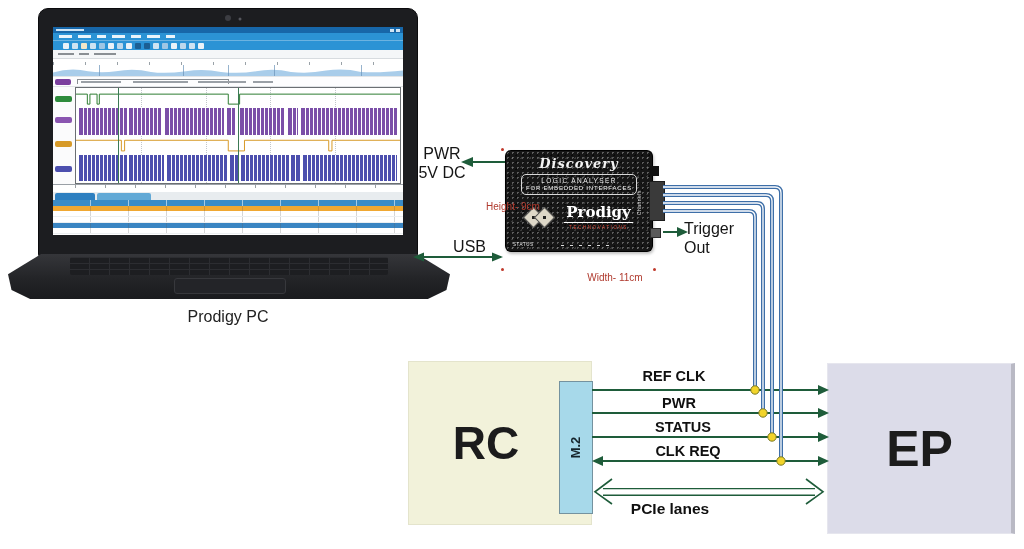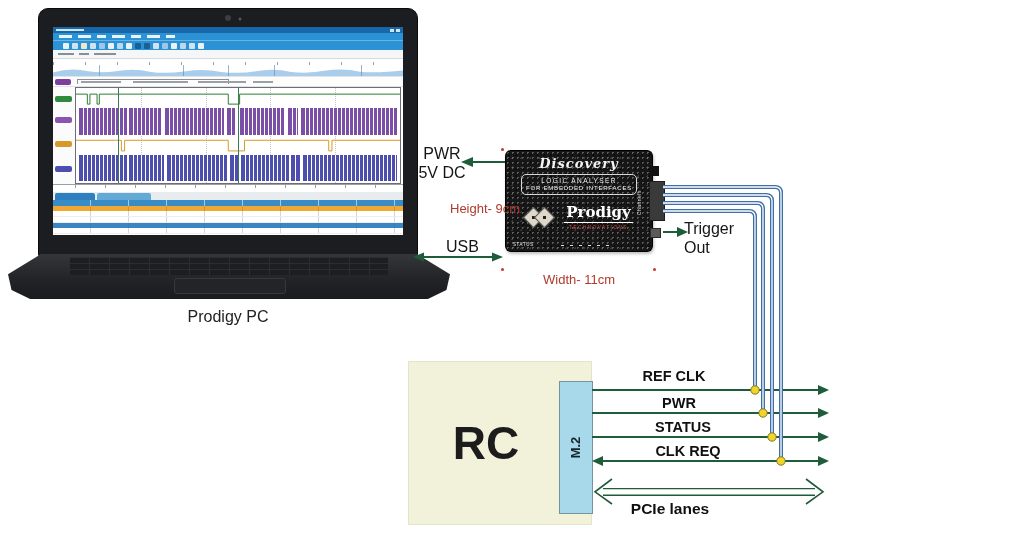--- a/index.html
+++ b/index.html
@@ -95,21 +95,21 @@
   .brandtxt .t{margin-top:2px;font-size:4.5px;letter-spacing:1.6px;color:#d84b3a;}
   .statuslbl{position:absolute;left:8px;bottom:5px;font-size:4.5px;letter-spacing:.6px;color:#e8e8e8;}
   .portdashes{position:absolute;left:56px;bottom:6px;display:flex;gap:6px;}
   .portdashes i{width:3px;height:1.5px;background:#ddd;}
   .chan-vlabel{position:absolute;right:11px;top:40px;writing-mode:vertical-rl;transform:rotate(180deg);
                font-size:5px;letter-spacing:.5px;color:#ddd;}
   .conn-main{left:649px;top:181px;width:14px;height:38px;background:#3a3a3a;border:1px solid #1c1c1c;}
   .conn-nub{left:650px;top:166px;width:9px;height:10px;background:#111;}
   .conn-trig{left:650px;top:228px;width:9px;height:8px;background:#5a5a5a;border:1px solid #2a2a2a;}
   .dimdot{width:3px;height:3px;border-radius:50%;background:#c0392b;}
-  .dim-label{font-size:13px;color:#b03a2e;}
+  .dim-label{font-size:10px;color:#b03a2e;margin-left:36px;}
 
   
   .blk{display:flex;align-items:center;justify-content:center;color:#1c1c1c;}
   .rc{left:408px;top:361px;width:184px;height:164px;background:#f2f2da;border:1px solid #e4e4cc;
       font-size:46px;font-weight:600;padding-right:28px;box-sizing:border-box;}
   .m2{left:559px;top:381px;width:32px;height:131px;background:#a7d9ea;border:1px solid #74929f;}
   .m2 span{transform:rotate(-90deg);font-size:13px;font-weight:600;color:#15242b;}
   .ep{left:827px;top:363px;width:183px;height:169px;background:#dcdce9;border:1px solid #e6e6ee;
       border-right:4px solid #b9b9c4;font-size:50px;font-weight:600;}
 
@@ -306,20 +306,23 @@
   <div class="abs dimdot" style="left:653px;top:268px"></div>
   <div class="abs dim-label" style="left:450px;top:201px">Height- 9cm</div>
   <div class="abs dim-label" style="left:505px;top:272px;width:148px;text-align:center">Width- 11cm</div>
 
   <div class="abs blk rc">
     <span>RC</span>
   </div>
   <div class="abs blk m2">
     <span>M.2</span>
   </div>
+  <div class="abs blk ep">
+    <span>EP</span>
+  </div>
 
   <svg class="overlay" width="1024" height="549" viewBox="0 0 1024 549">
 
     <line x1="505" y1="162" x2="473" y2="162" stroke="#1e5c3a" stroke-width="2"></line>
     <polygon points="473,157 461,162 473,167" fill="#1e5c3a"></polygon>
 
     <line x1="423" y1="257" x2="501" y2="257" stroke="#1e5c3a" stroke-width="2"></line>
     <polygon points="424,252.5 413,257 424,261.5" fill="#1e5c3a"></polygon>
     <polygon points="492,252.5 503,257 492,261.5" fill="#1e5c3a"></polygon>
 
@@ -355,21 +358,21 @@
     <circle cx="755" cy="390" r="4.2" fill="#f2d42a" stroke="#7a7a28"></circle>
     <circle cx="763" cy="413" r="4.2" fill="#f2d42a" stroke="#7a7a28"></circle>
     <circle cx="772" cy="437" r="4.2" fill="#f2d42a" stroke="#7a7a28"></circle>
     <circle cx="781" cy="461" r="4.2" fill="#f2d42a" stroke="#7a7a28"></circle>
   </svg>
 
   <div class="abs lab" style="left:416px;top:145px;width:52px;text-align:center">
     <div>PWR</div>
     <div>5V DC</div>
   </div>
-  <div class="abs lab" style="left:446px;top:238px;width:40px;text-align:left">USB</div>
+  <div class="abs lab" style="left:446px;top:238px;width:40px;text-align:right">USB</div>
   <div class="abs lab" style="left:684px;top:220px;width:56px;text-align:left">
     <div>Trigger</div>
     <div>Out</div>
   </div>
 
   <div class="abs sig-label" style="left:674px;top:368px">REF CLK</div>
   <div class="abs sig-label" style="left:679px;top:395px">PWR</div>
   <div class="abs sig-label" style="left:683px;top:419px">STATUS</div>
   <div class="abs sig-label" style="left:688px;top:443px">CLK REQ</div>
   <div class="abs pcie-label" style="left:670px;top:500px">PCIe lanes</div>

